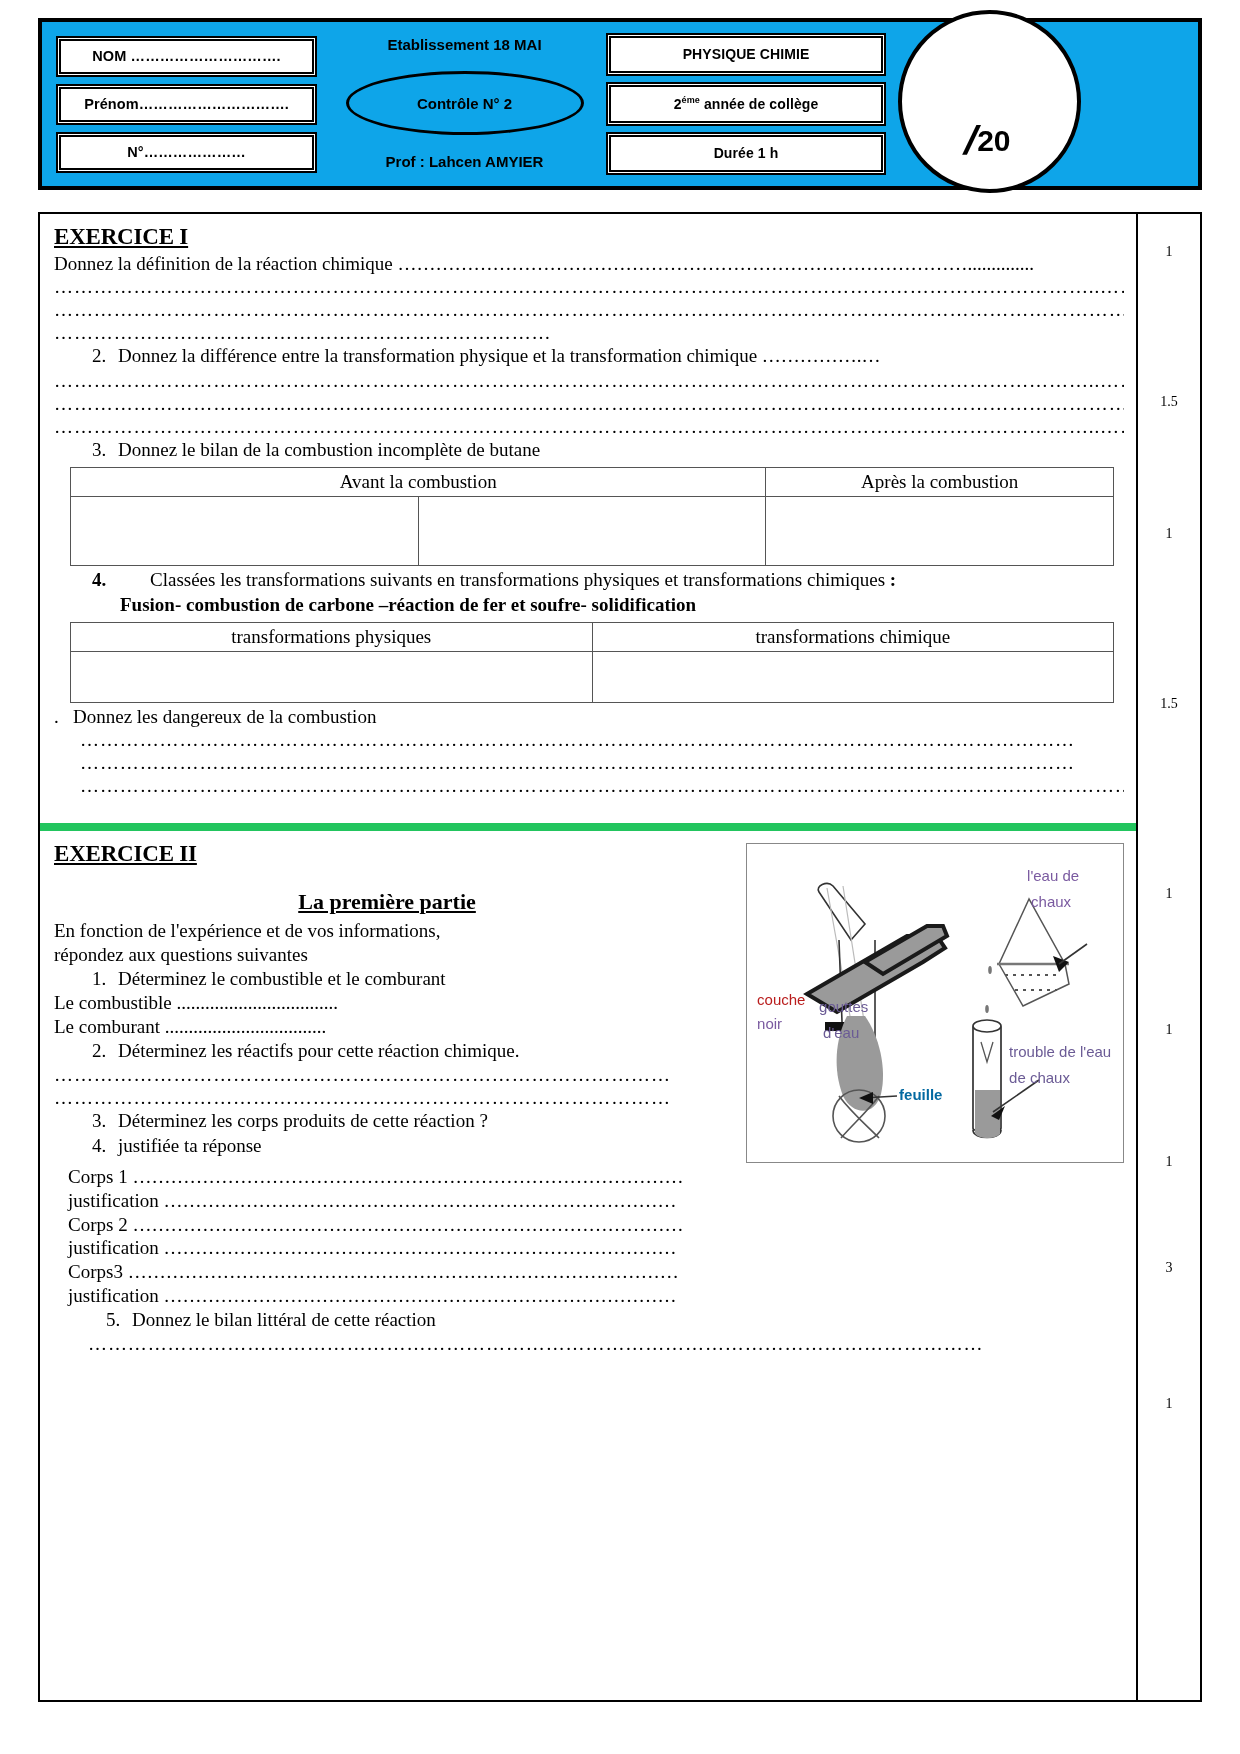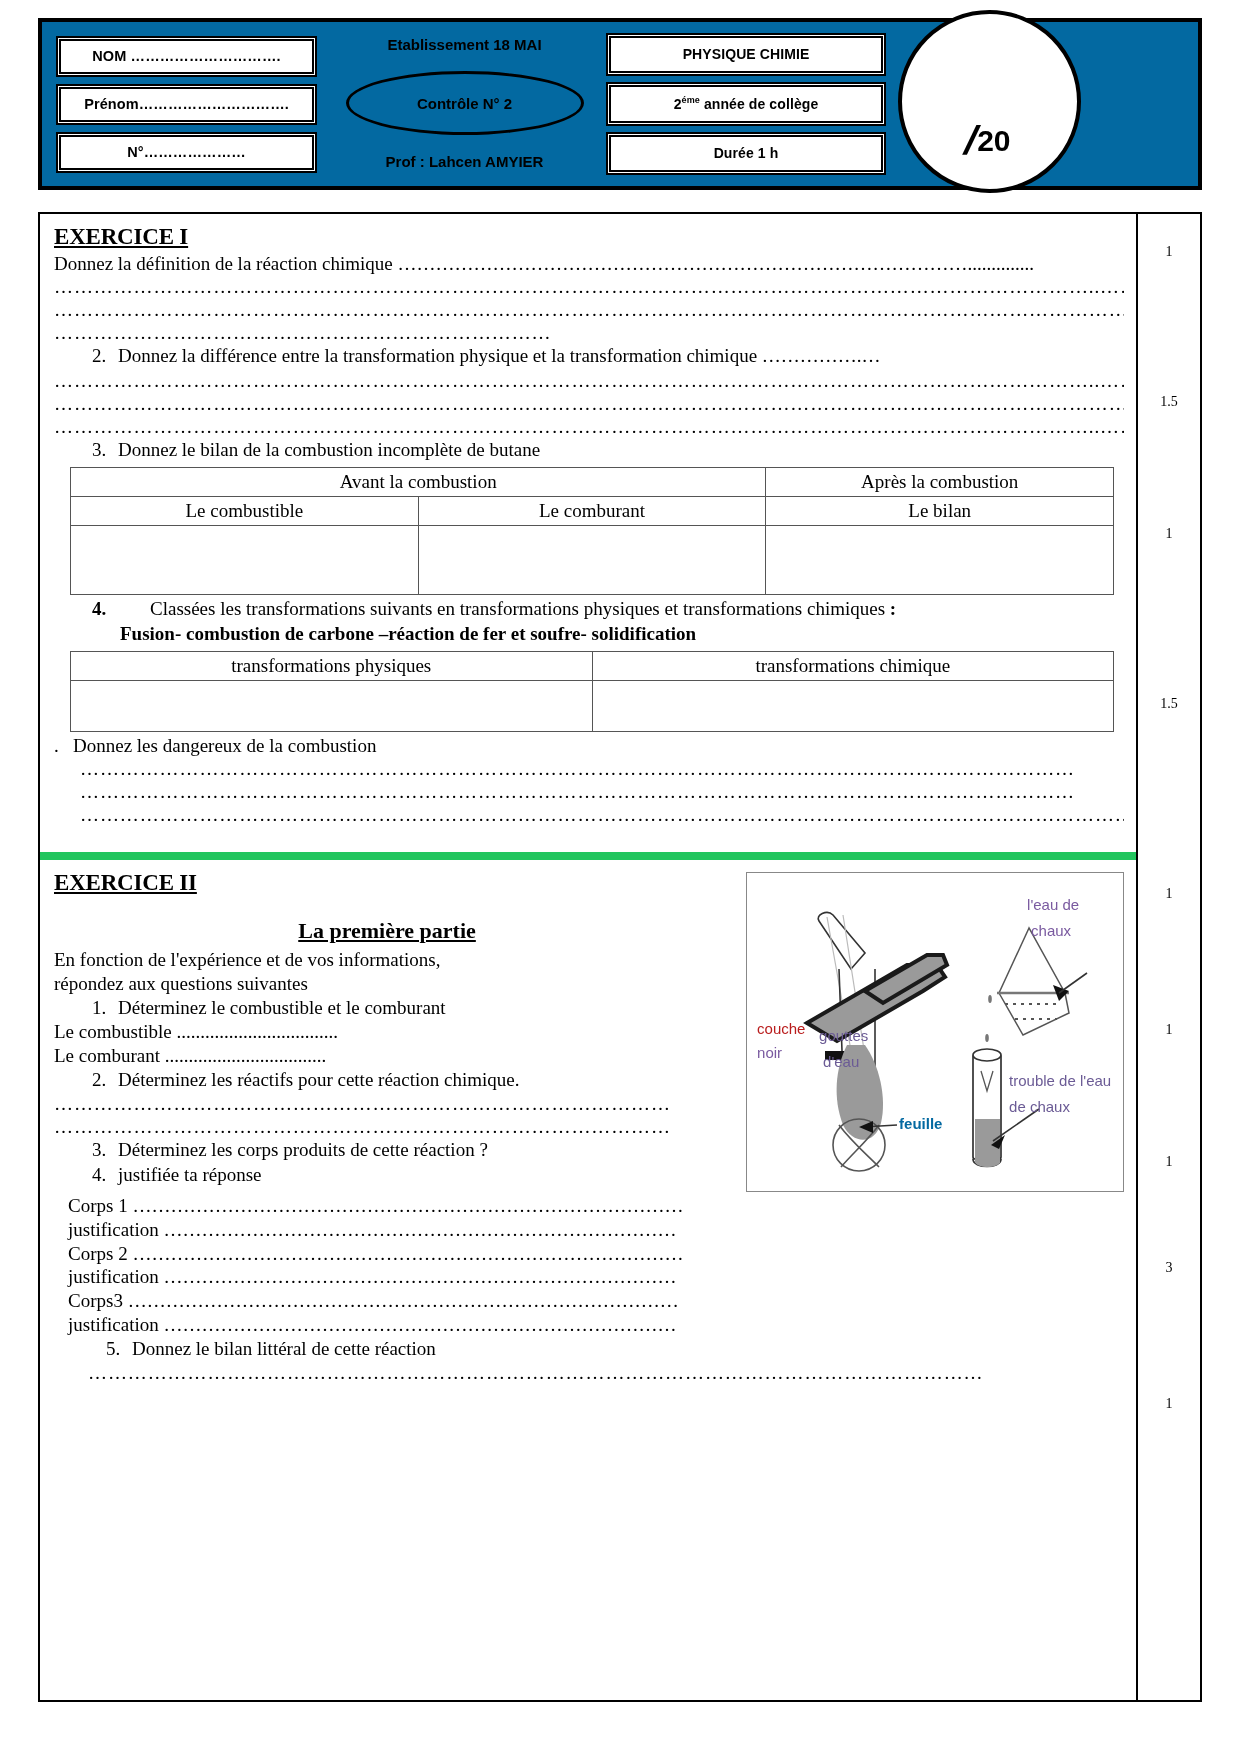--- a/index.html
+++ b/index.html
@@ -26,21 +26,21 @@
 
   
   .header-box {
     border: 4px solid #000;
     height: 172px;
     box-sizing: border-box;
     display: flex;
     align-items: stretch;
     position: relative;
     margin: 0 8px 0 8px;
-    background: #0369a1;
+    background: #0ea5e9;
   }
 
   .hdr-col-left {
     width: 285px;
     flex: 0 0 285px;
     display: flex;
     flex-direction: column;
     justify-content: center;
     gap: 7px;
     padding: 6px 10px 6px 14px;
@@ -341,25 +341,20 @@
         <div class="dots-line">……………………………………………………………………………………………………………………………………………….…</div>
         <div class="dots-line">…………………………………………………………………………………………………………………………………………..………</div>
 
         <div class="numbered"><span class="num">3.</span><span class="qtext">Donnez le bilan de la combustion incomplète de butane</span></div>
 
         <table class="grid">
           <tbody>
               <tr>
             <td colspan="2">Avant la combustion</td>
             <td>Après la combustion</td>
-          </tr>
-          <tr>
-            <td>Le combustible</td>
-            <td>Le comburant</td>
-            <td>Le bilan</td>
           </tr>
           <tr>
             <td class="empty-cell"></td>
             <td class="empty-cell"></td>
             <td class="empty-cell"></td>
           </tr>
         </tbody>
           </table>
 
         <div class="numbered bold-q"><span class="num">4.</span><span class="qtext">Classées les transformations suivants en transformations physiques et transformations chimiques</span> <span>:</span></div>

